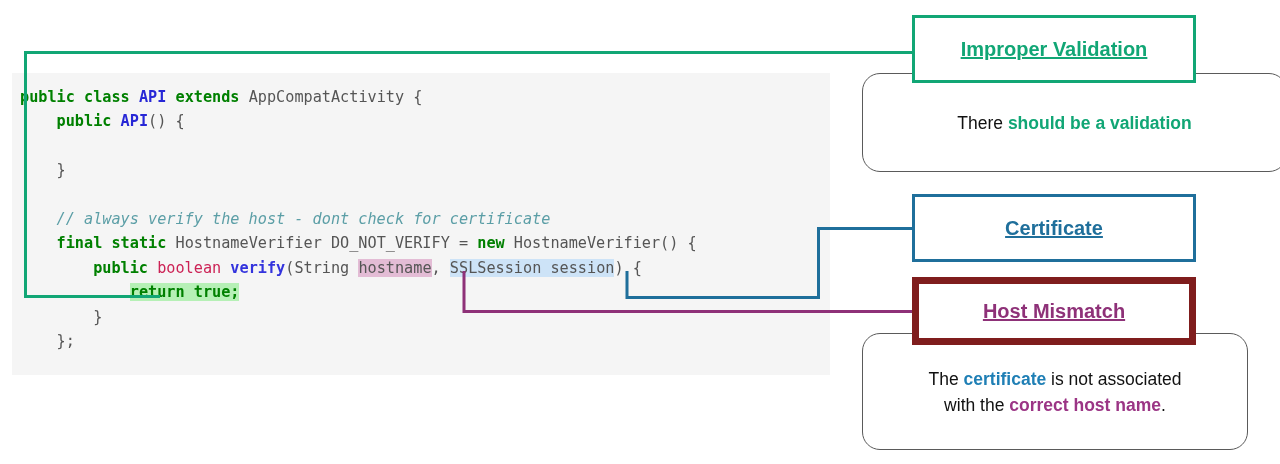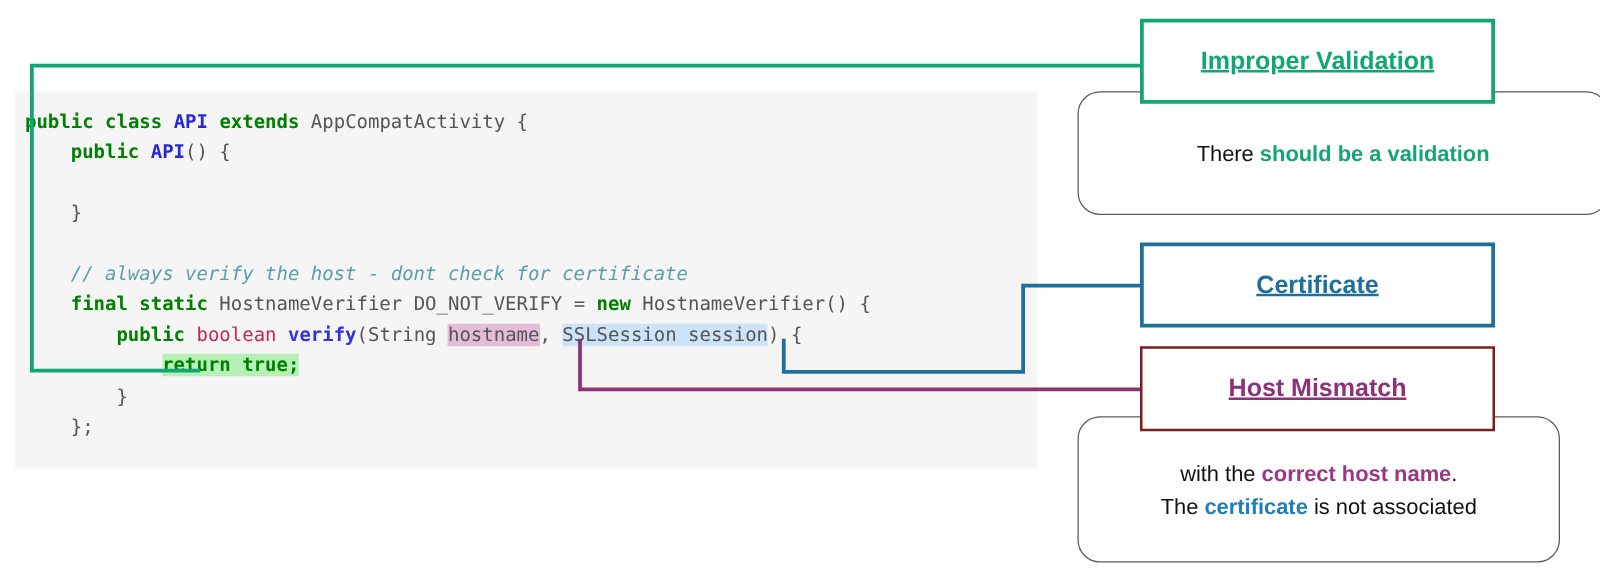--- a/index.html
+++ b/index.html
@@ -87,21 +87,21 @@
     line-height: 26px;
     color: #111111;
     z-index: 2;
     padding: 0 22px;
   }
   .callout-body .inner { width: 100%; }
 
   
   .hdr-green  { border: 3px solid #11a675; color: #11a675; }
   .hdr-blue   { border: 3px solid #1f6f9b; color: #1f6f9b; }
-  .hdr-purple { border: 2px solid #7f1d1d; color: #8e3178; }
+  .hdr-purple { border: 7px solid #7f1d1d; color: #8e3178; }
 
   .b-green  { color: #11a675; font-weight: bold; }
   .b-blue   { color: #1f7fb5; font-weight: bold; }
   .b-purple { color: #9b3585; font-weight: bold; }
   .mono-orange {
     color: #f5a04a;
     font-weight: bold;
     font-style: italic;
     font-family: "DejaVu Sans Mono", "Liberation Mono", monospace;
   }
@@ -145,24 +145,24 @@
     <span>Improper Validation</span>
   </div>
 
   <div class="callout-header hdr-blue" style="left:912px; top:194px; width:284px; height:68px;">
     <span>Certificate</span>
   </div>
 
   <div class="callout-body" style="left:862px; top:333px; width:386px; height:117px;">
     <div class="inner">
       <div>
-        <span>with the </span><span class="b-purple">correct host name</span><span>.</span>
+        <span>The </span><span class="b-blue">certificate</span><span> is not associated</span>
       </div>
       <div>
-        <span>The </span><span class="b-blue">certificate</span><span> is not associated</span>
+        <span>with the </span><span class="b-purple">correct host name</span><span>.</span>
       </div>
     </div>
   </div>
   <div class="callout-header hdr-purple" style="left:912px; top:277px; width:284px; height:68px;">
     <span>Host Mismatch</span>
   </div>
 
 </div>
 
 </body></html>

